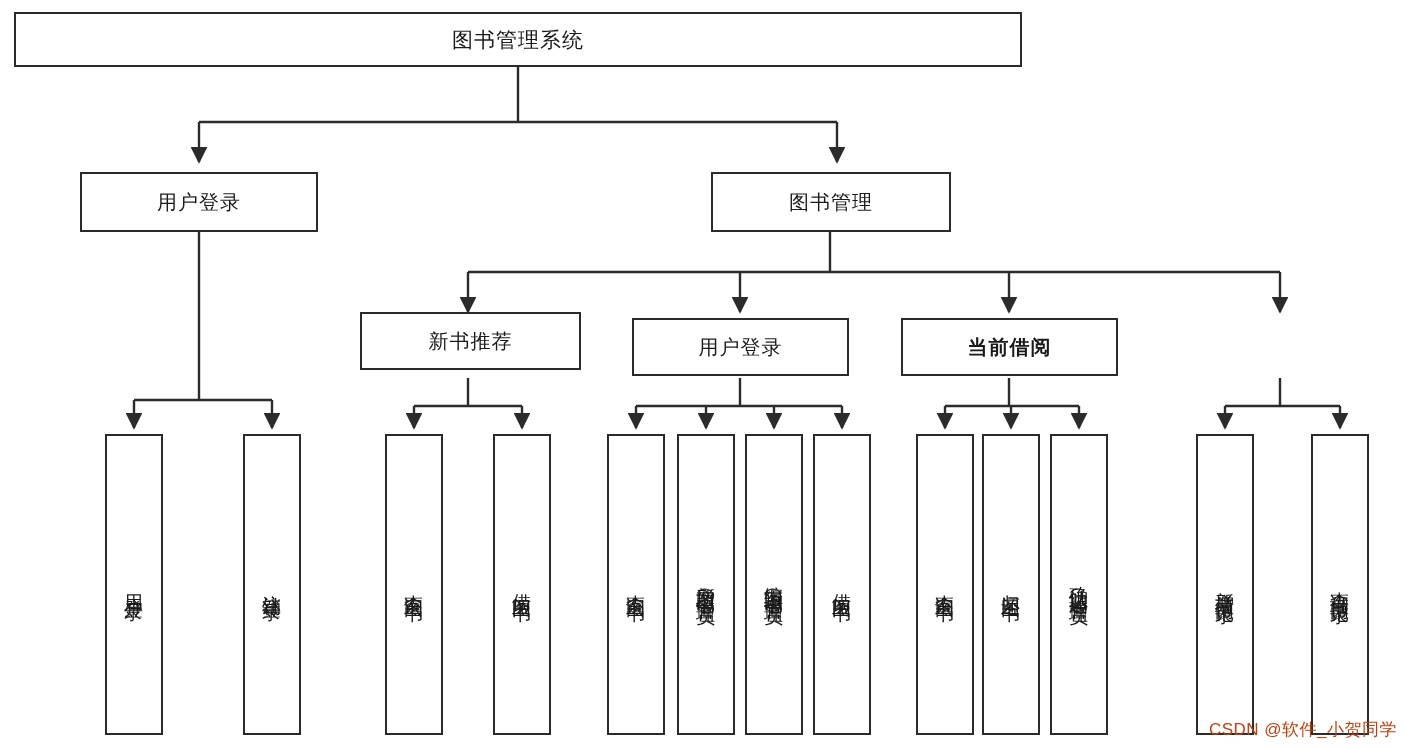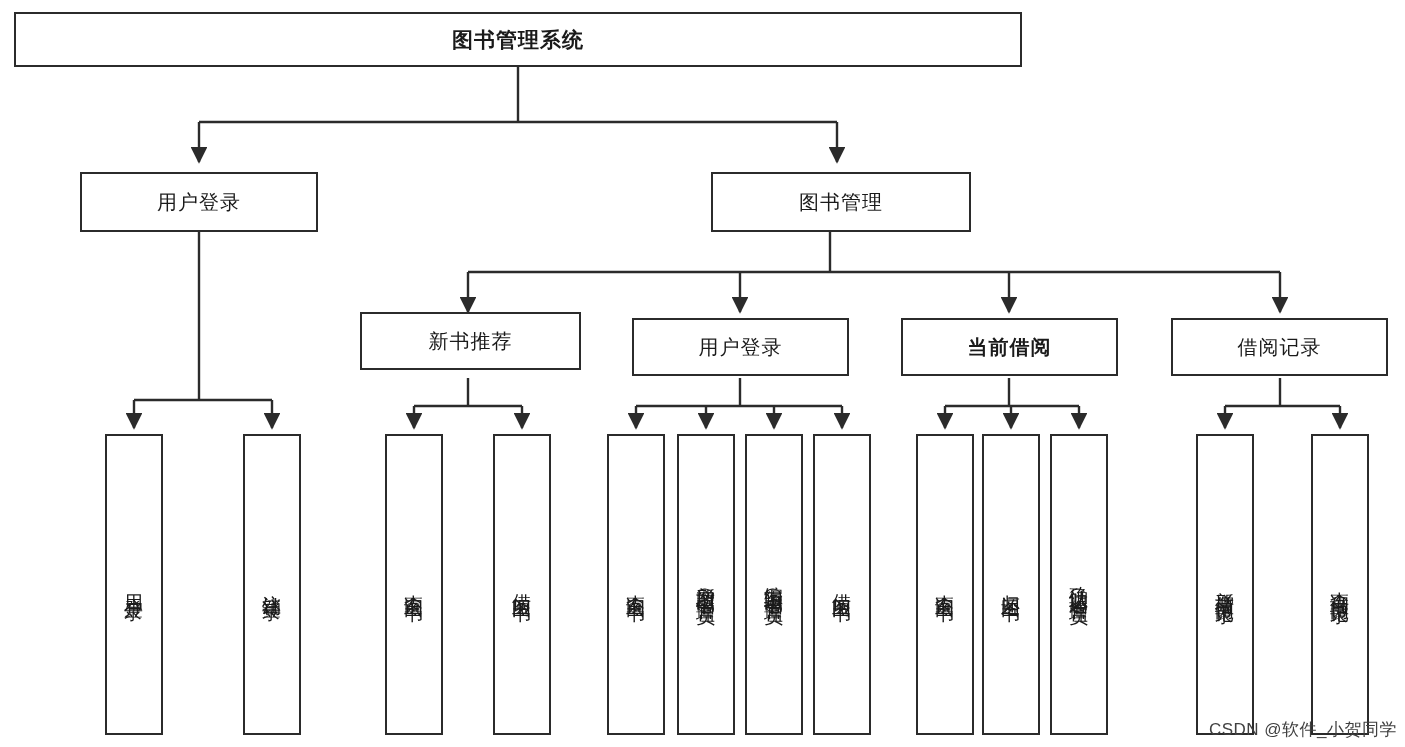--- a/index.html
+++ b/index.html
@@ -31,21 +31,20 @@
     background: #ffffff;
     border: 2px solid #2b2b2b;
     display: flex;
     align-items: center;
     justify-content: center;
     color: #1a1a1a;
     z-index: 2;
   }
   .node.root {
     font-size: 21px;
-    font-weight: bold;
   }
   .node.level2 {
     font-size: 20px;
   }
   .node.leaf {
     font-size: 19px;
     padding: 6px 2px;
     align-items: center;
   }
   .vlabel {
@@ -58,21 +57,21 @@
   }
   .hlabel {
     white-space: nowrap;
     letter-spacing: 1px;
   }
   #watermark {
     position: absolute;
     right: 8px;
     bottom: 6px;
     font-size: 17px;
-    color: #404040;
+    color: #c2410c;
     white-space: nowrap;
     z-index: 5;
     letter-spacing: 0.5px;
   }
 </style>
 </head>
 <body>
 
 <div id="canvas">
 
@@ -127,39 +126,36 @@
   </svg>
 
   <div class="node root" style="left:14px; top:12px; width:1008px; height:55px;">
     <span class="hlabel">图书管理系统</span>
   </div>
 
   <div class="node level2" style="left:80px; top:172px; width:238px; height:60px;">
     <span class="hlabel">用户登录</span>
   </div>
 
-  <div class="node level2" style="left:711px; top:172px; width:260px; height:60px;">
+  <div class="node level2" style="left:711px; top:172px; width:240px; height:60px;">
     <span class="hlabel">图书管理</span>
   </div>
 
   <div class="node level2" style="left:360px; top:312px; width:221px; height:58px;">
     <span class="hlabel">新书推荐</span>
   </div>
 
   <div class="node level2" style="left:632px; top:318px; width:217px; height:58px;">
     <span class="hlabel">用户登录</span>
   </div>
 
   <div class="node level2" style="left:901px; top:318px; width:217px; height:58px;font-weight:bold;">
     <span class="hlabel">当前借阅</span>
   </div>
 
-  <div class="node level2" style="left:1171px; top:318px; width:217px; height:58px;">
-    <span class="hlabel">借阅记录</span>
-  </div>
 
   <div class="node leaf" style="left:105px; top:434px; width:58px; height:301px;">
     <span class="vlabel">用户登录</span>
   </div>
 
   <div class="node leaf" style="left:243px; top:434px; width:58px; height:301px;">
     <span class="vlabel">注销登录</span>
   </div>
 
   <div class="node leaf" style="left:385px; top:434px; width:58px; height:301px;">

